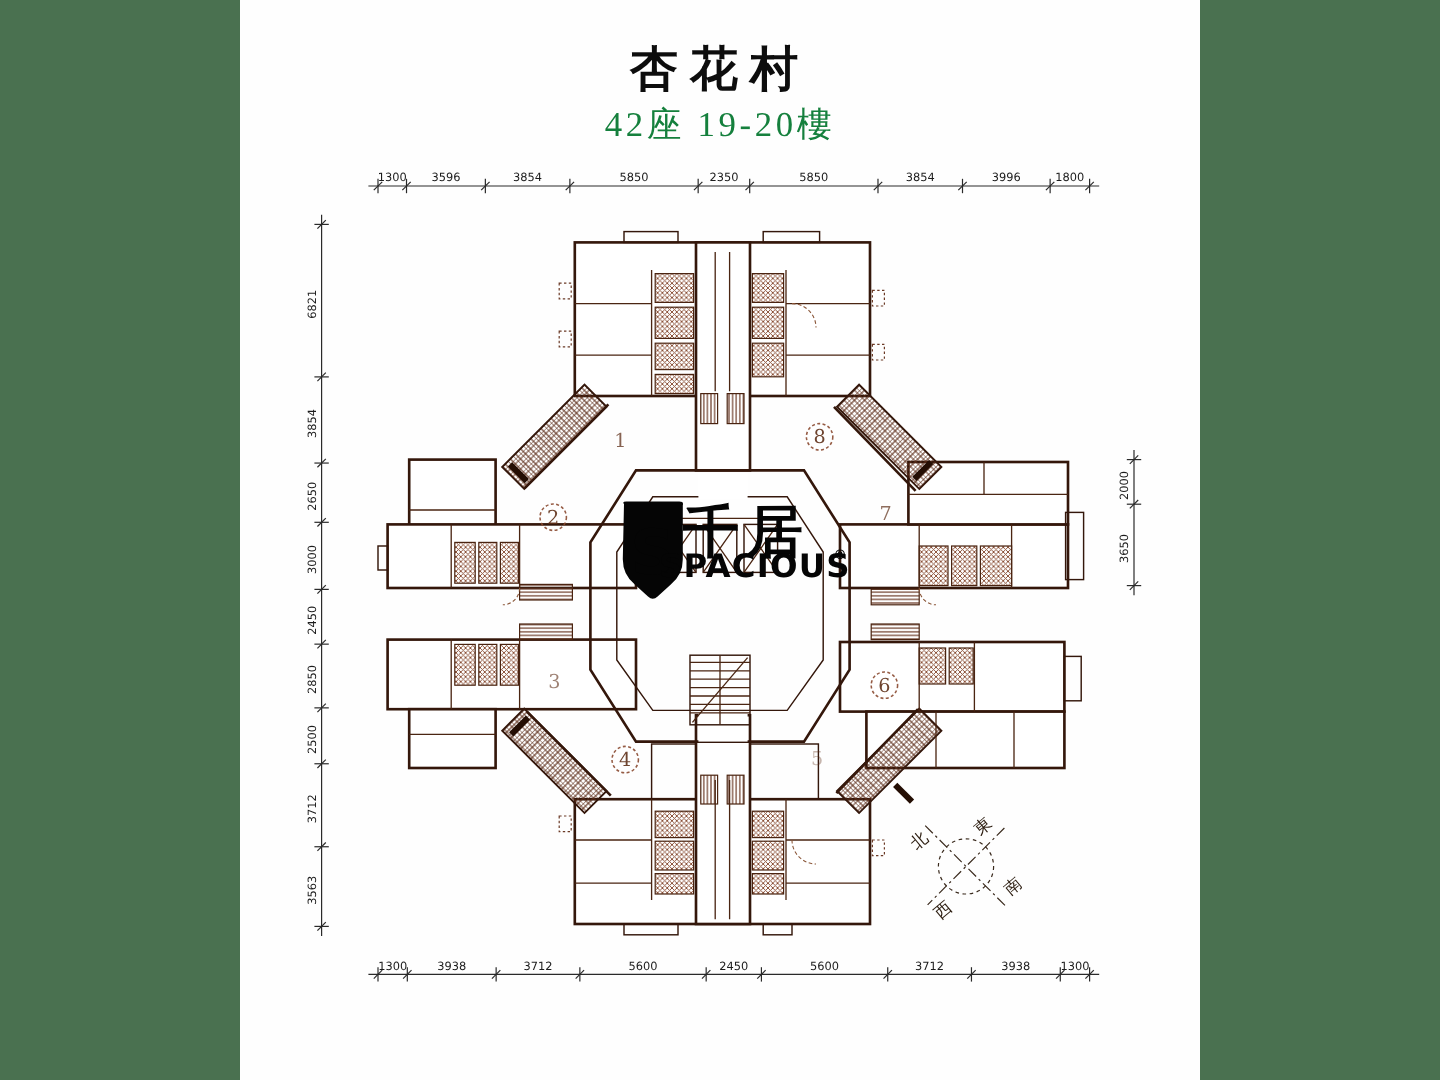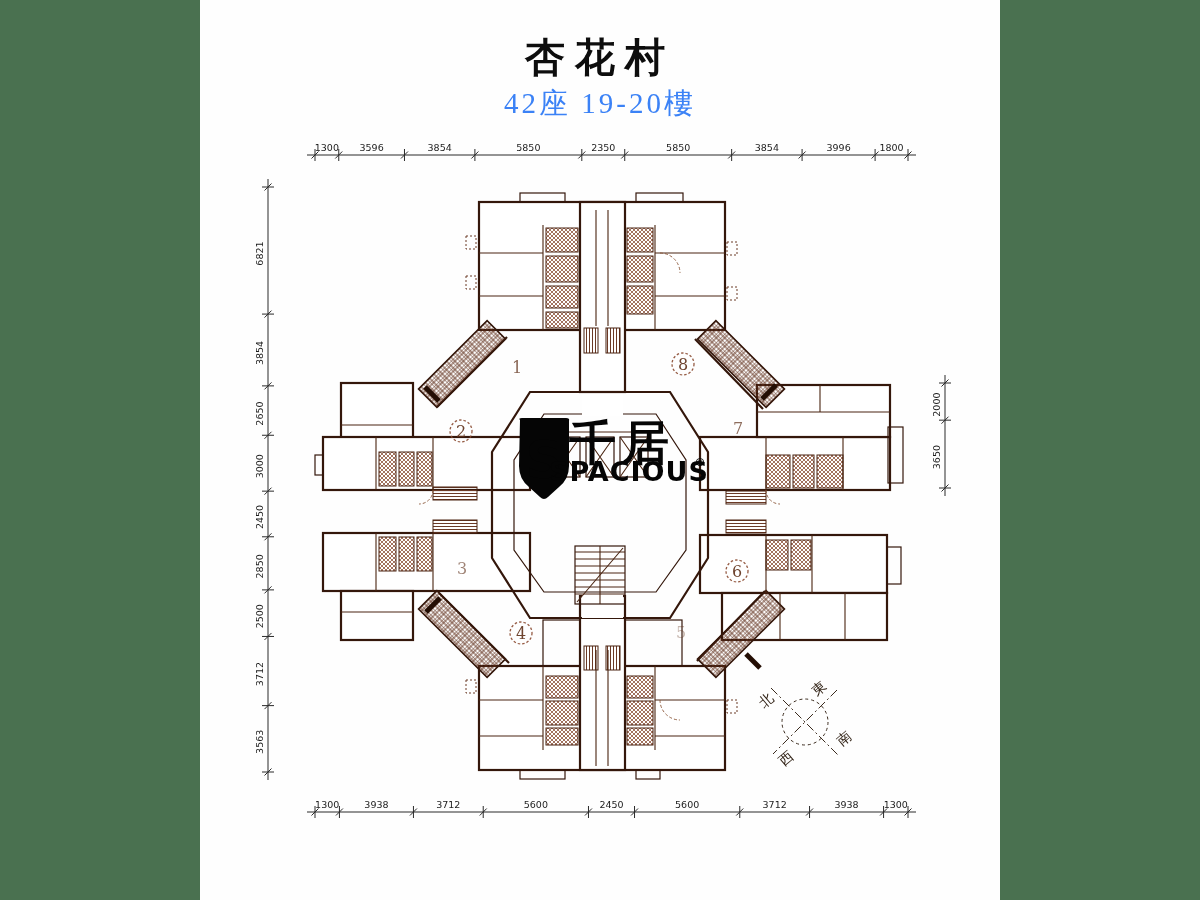--- a/index.html
+++ b/index.html
@@ -7,21 +7,21 @@
        font-family:"Liberation Sans", sans-serif;background:#4a7150;}
   .stage{position:absolute;inset:0;padding-left:26px;}
   .letterbox{position:absolute;top:0;bottom:0;width:200px;}
   .letterbox.left{left:0;}
   .letterbox.right{right:0;}
   .paper{position:absolute;left:200px;top:0;width:800px;height:900px;background:#fefefe;}
   .title{position:absolute;left:0;top:30px;width:100%;text-align:center;
          font-family:"Liberation Serif", serif;font-weight:bold;font-size:40px;
          letter-spacing:10px;color:#0d0d0d;}
   .subtitle{position:absolute;left:0;top:84px;width:100%;text-align:center;
-            font-family:"Liberation Serif", serif;font-size:29px;letter-spacing:3px;color:#3b82f6;}
+            font-family:"Liberation Serif", serif;font-size:29px;letter-spacing:3px;color:#15803d;}
   svg{position:absolute;left:0;top:0;}
   
   .w2{stroke:#34170b;stroke-width:2.2;fill:none;stroke-linejoin:miter;}
   .fw{fill:#ffffff;}
   .w1{stroke:#34170b;stroke-width:1.2;fill:none;}
   .thin{stroke:#4a2512;stroke-width:1.1;fill:none;}
   .dashbox{stroke:#6b3a26;stroke-width:1;fill:none;stroke-dasharray:2 2;}
   .arc{stroke:#8a5638;stroke-width:0.9;fill:none;stroke-dasharray:3 2;}
   .hb{fill:url(#hatchFine);stroke:#4a2310;stroke-width:1;}
   .strip{fill:url(#stripeH);stroke:#4a2310;stroke-width:1;}

